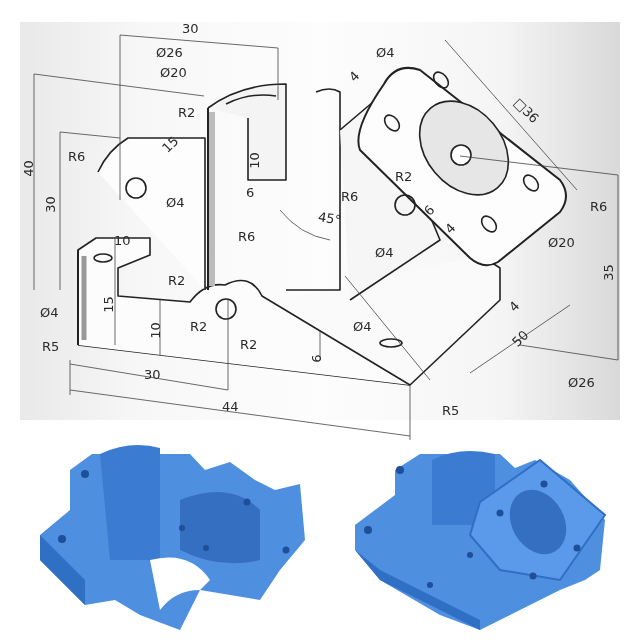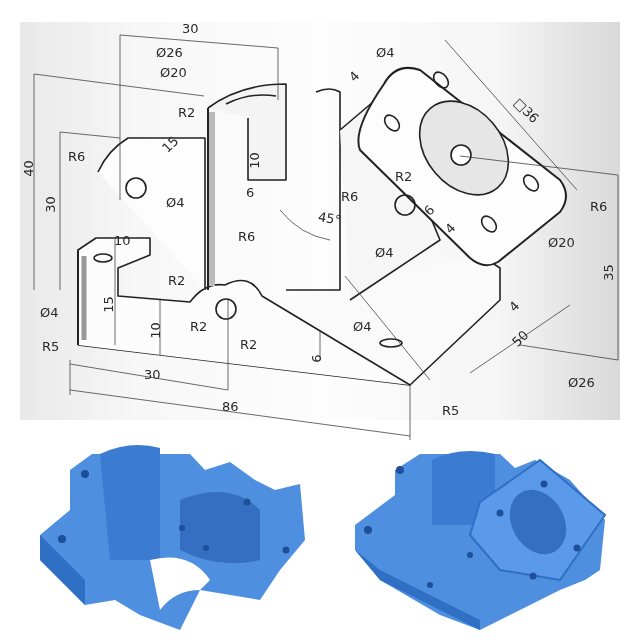--- a/index.html
+++ b/index.html
@@ -110,21 +110,21 @@
     <div class="dim rot-90" style="left: 147px; top: 324px;">10</div>
     <div class="dim " style="left: 190px; top: 320px;">R2</div>
     <div class="dim " style="left: 353px; top: 320px;">Ø4</div>
     <div class="dim rot-45" style="left: 512px; top: 332px;">50</div>
     <div class="dim " style="left: 42px; top: 340px;">R5</div>
     <div class="dim " style="left: 240px; top: 338px;">R2</div>
     <div class="dim rot-90" style="left: 312px; top: 352px;">6</div>
     <div class="dim " style="left: 144px; top: 368px;">30</div>
     <div class="dim " style="left: 568px; top: 376px;">Ø26</div>
     <div class="dim " style="left: 442px; top: 404px;">R5</div>
-    <div class="dim " style="left: 222px; top: 400px;">86</div>
+    <div class="dim " style="left: 222px; top: 400px;">44</div>
   </div>
 
 <div id="renders">
   <svg width="640" height="200" viewBox="0 0 640 200" xmlns="http://www.w3.org/2000/svg">
 
     <g>
       <path d="M40 95 L70 70 L70 30 L92 14 L190 14 L205 30 L230 22 L255 40 L275 50 L300 44 L305 100 L280 130 L260 160 L200 150 L180 190 L140 175 L115 160 L85 165 L40 120 Z" fill="#4f8fe0"></path>
       <path d="M100 14 Q130 0 160 8 L160 120 L110 120 Z" fill="#3c7bd2"></path>
       <path d="M180 60 Q230 40 260 70 L260 120 Q220 130 180 110 Z" fill="#356fc2"></path>
       <path d="M150 120 Q190 110 210 140 L200 150 Q175 150 160 170 Z" fill="#ffffff"></path>

